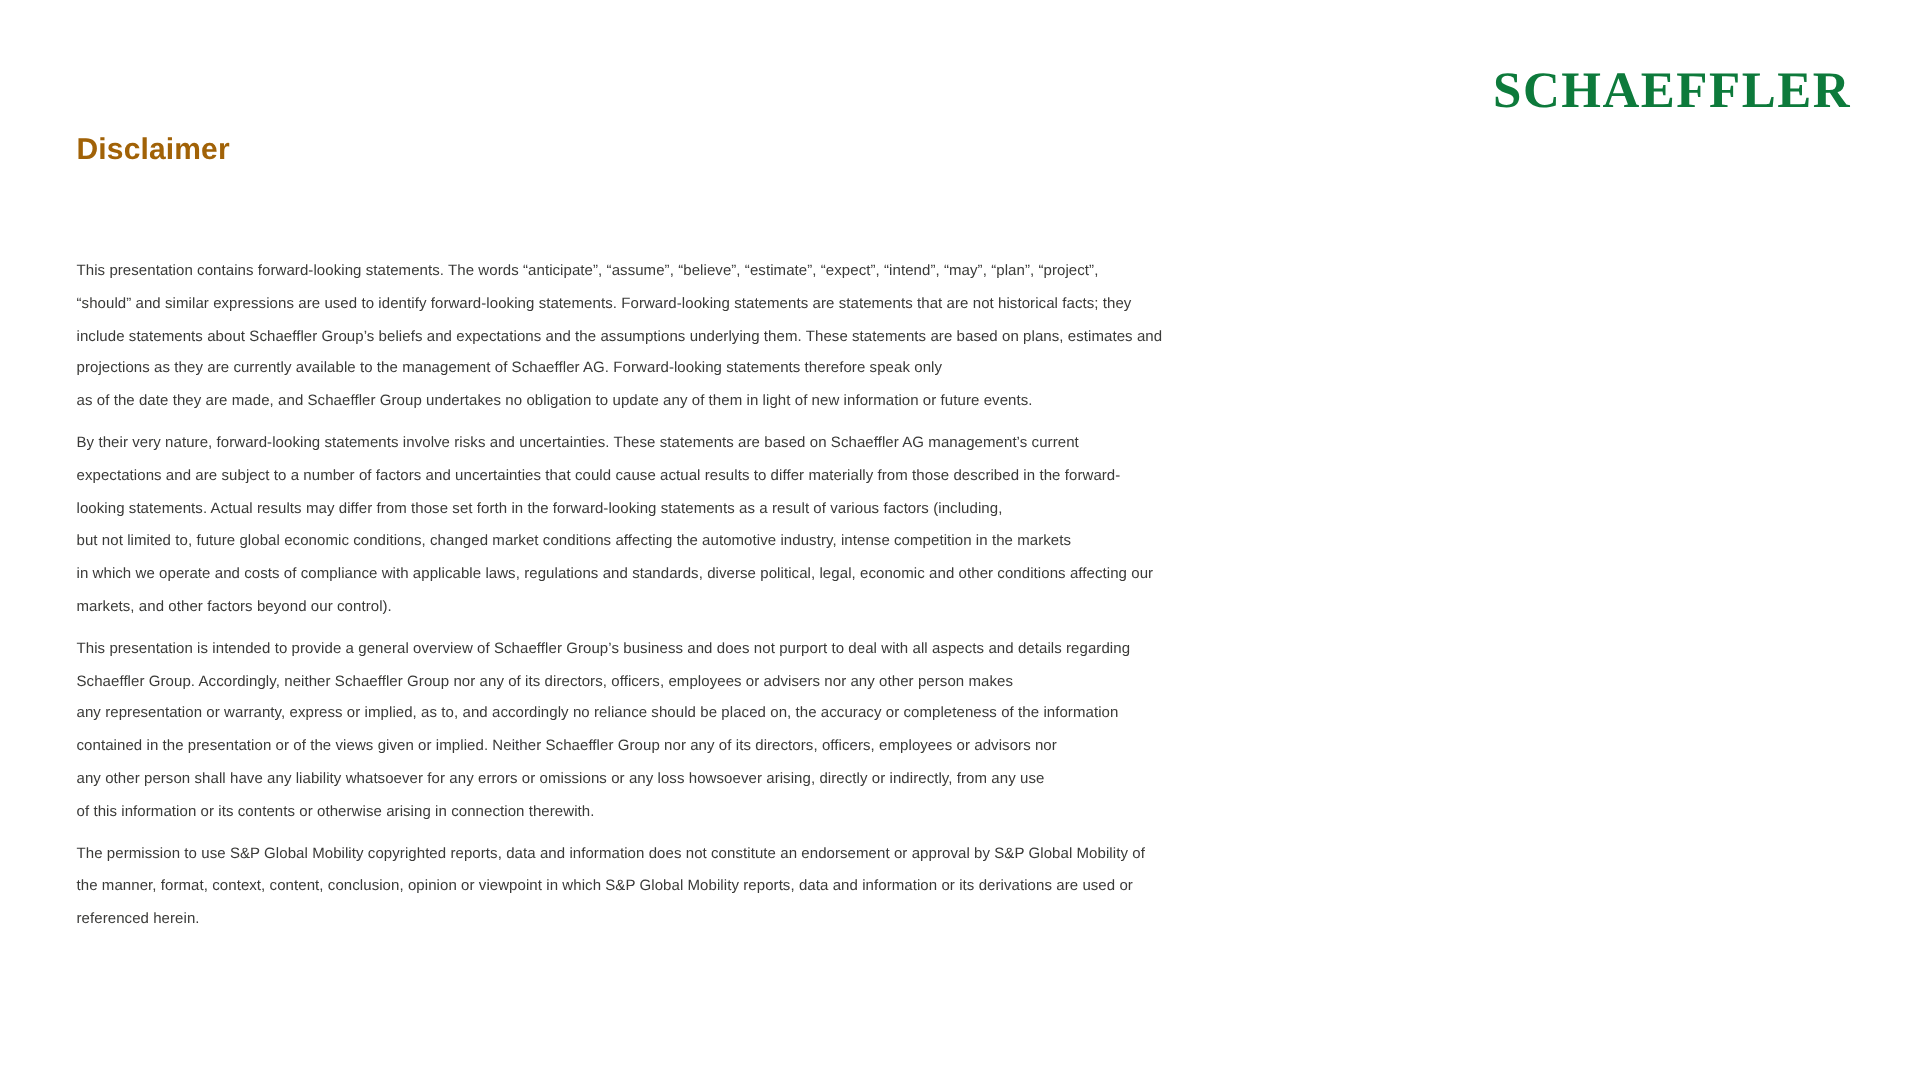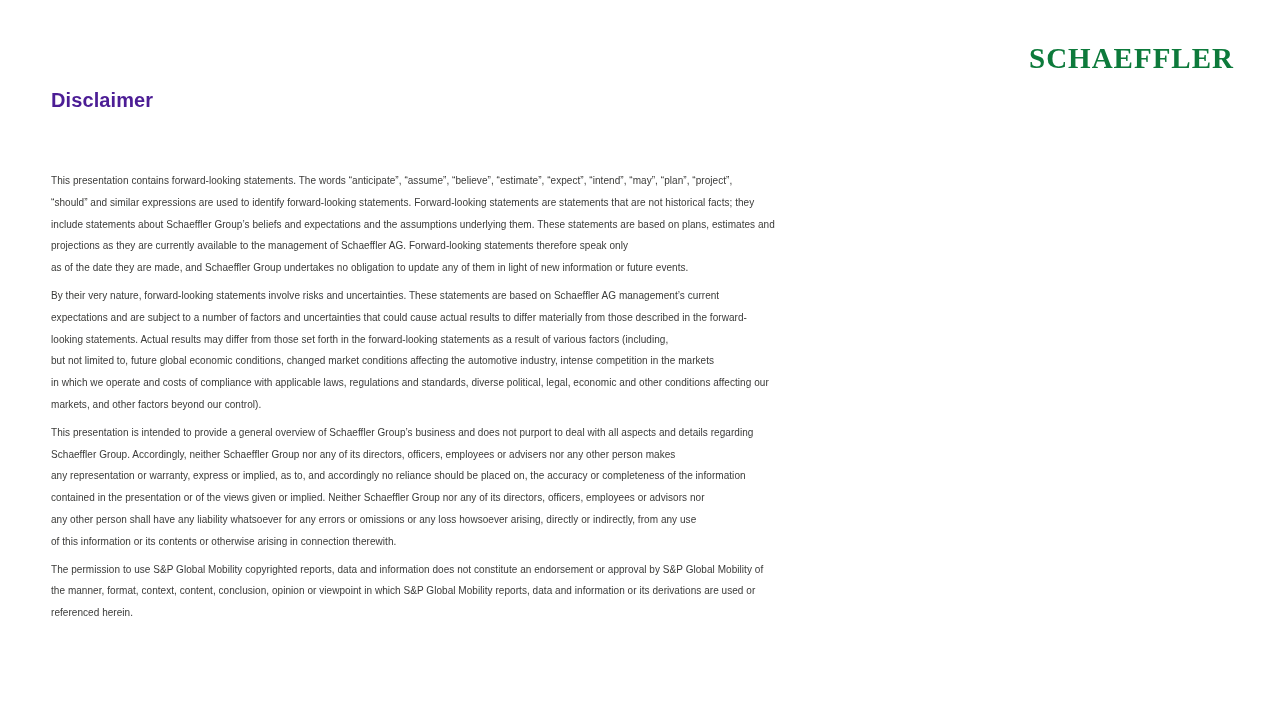--- a/index.html
+++ b/index.html
@@ -25,35 +25,35 @@
     background: #ffffff;
   }
 
   
   .brand-logo {
     position: absolute;
     top: 44px;
     right: 46px;
     font-family: "Liberation Serif", serif;
     font-weight: bold;
-    font-size: 29px;
+    font-size: 34px;
     letter-spacing: 1.0px;
     color: #0d7a3b;
     line-height: 1;
     white-space: nowrap;
   }
 
   
   .slide-title {
     position: absolute;
     left: 51px;
     top: 75px;
     font-size: 20px;
     font-weight: bold;
-    color: #4c1d95;
+    color: #a16207;
     letter-spacing: 0.1px;
     line-height: 1.2;
   }
 
   
   .body-copy {
     position: absolute;
     left: 51px;
     top: 170px;
     width: 1180px;

